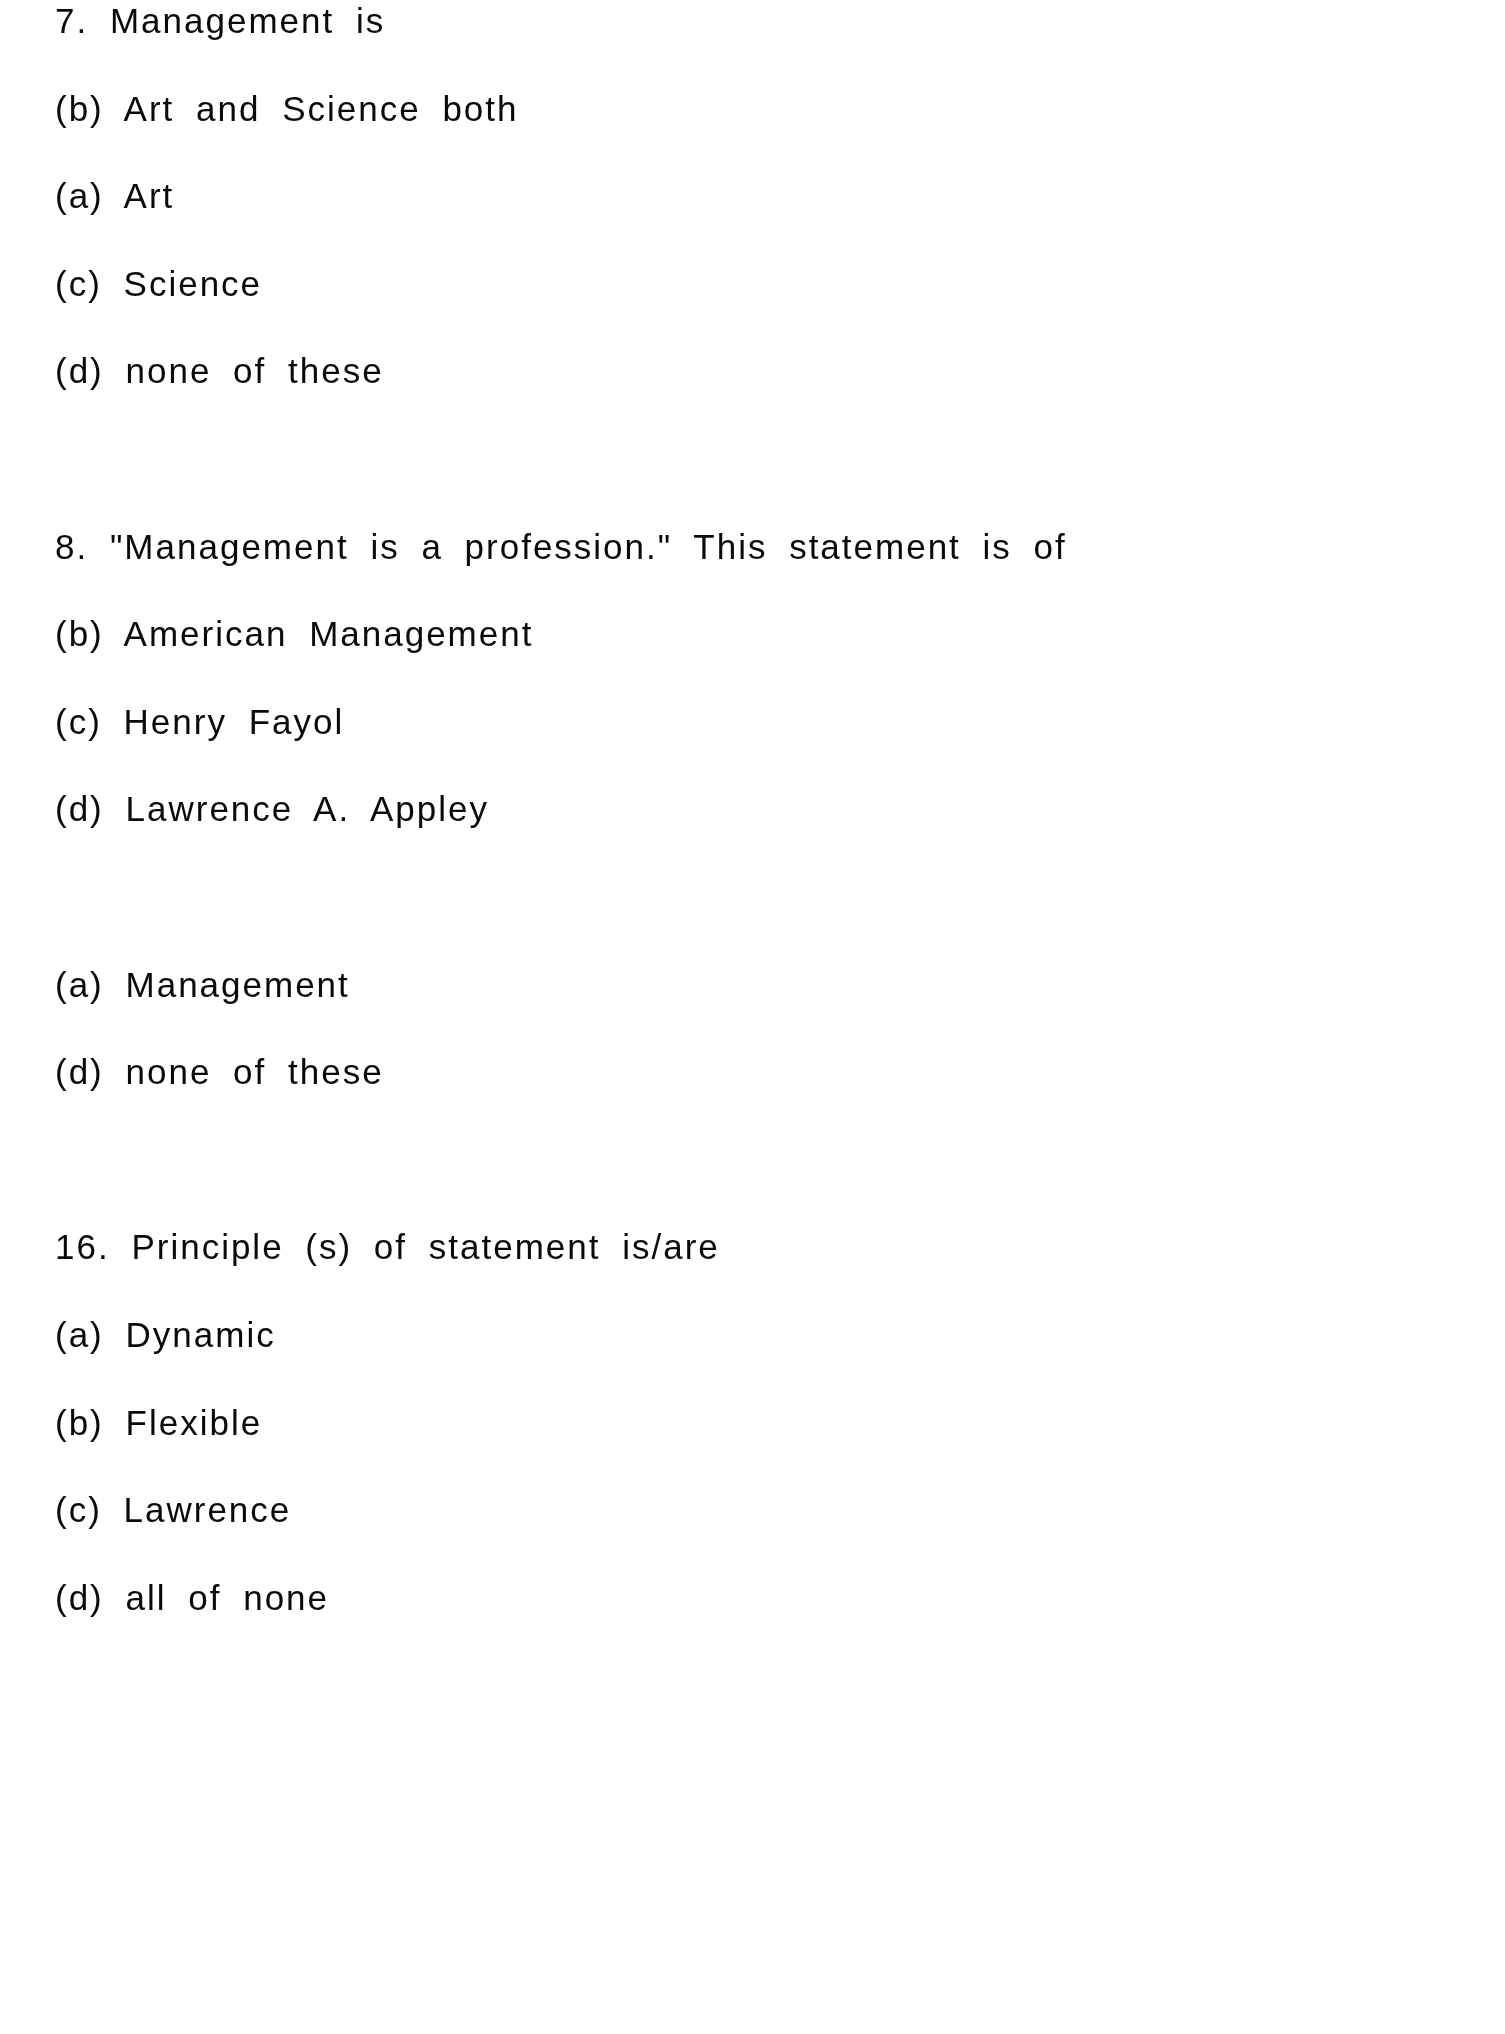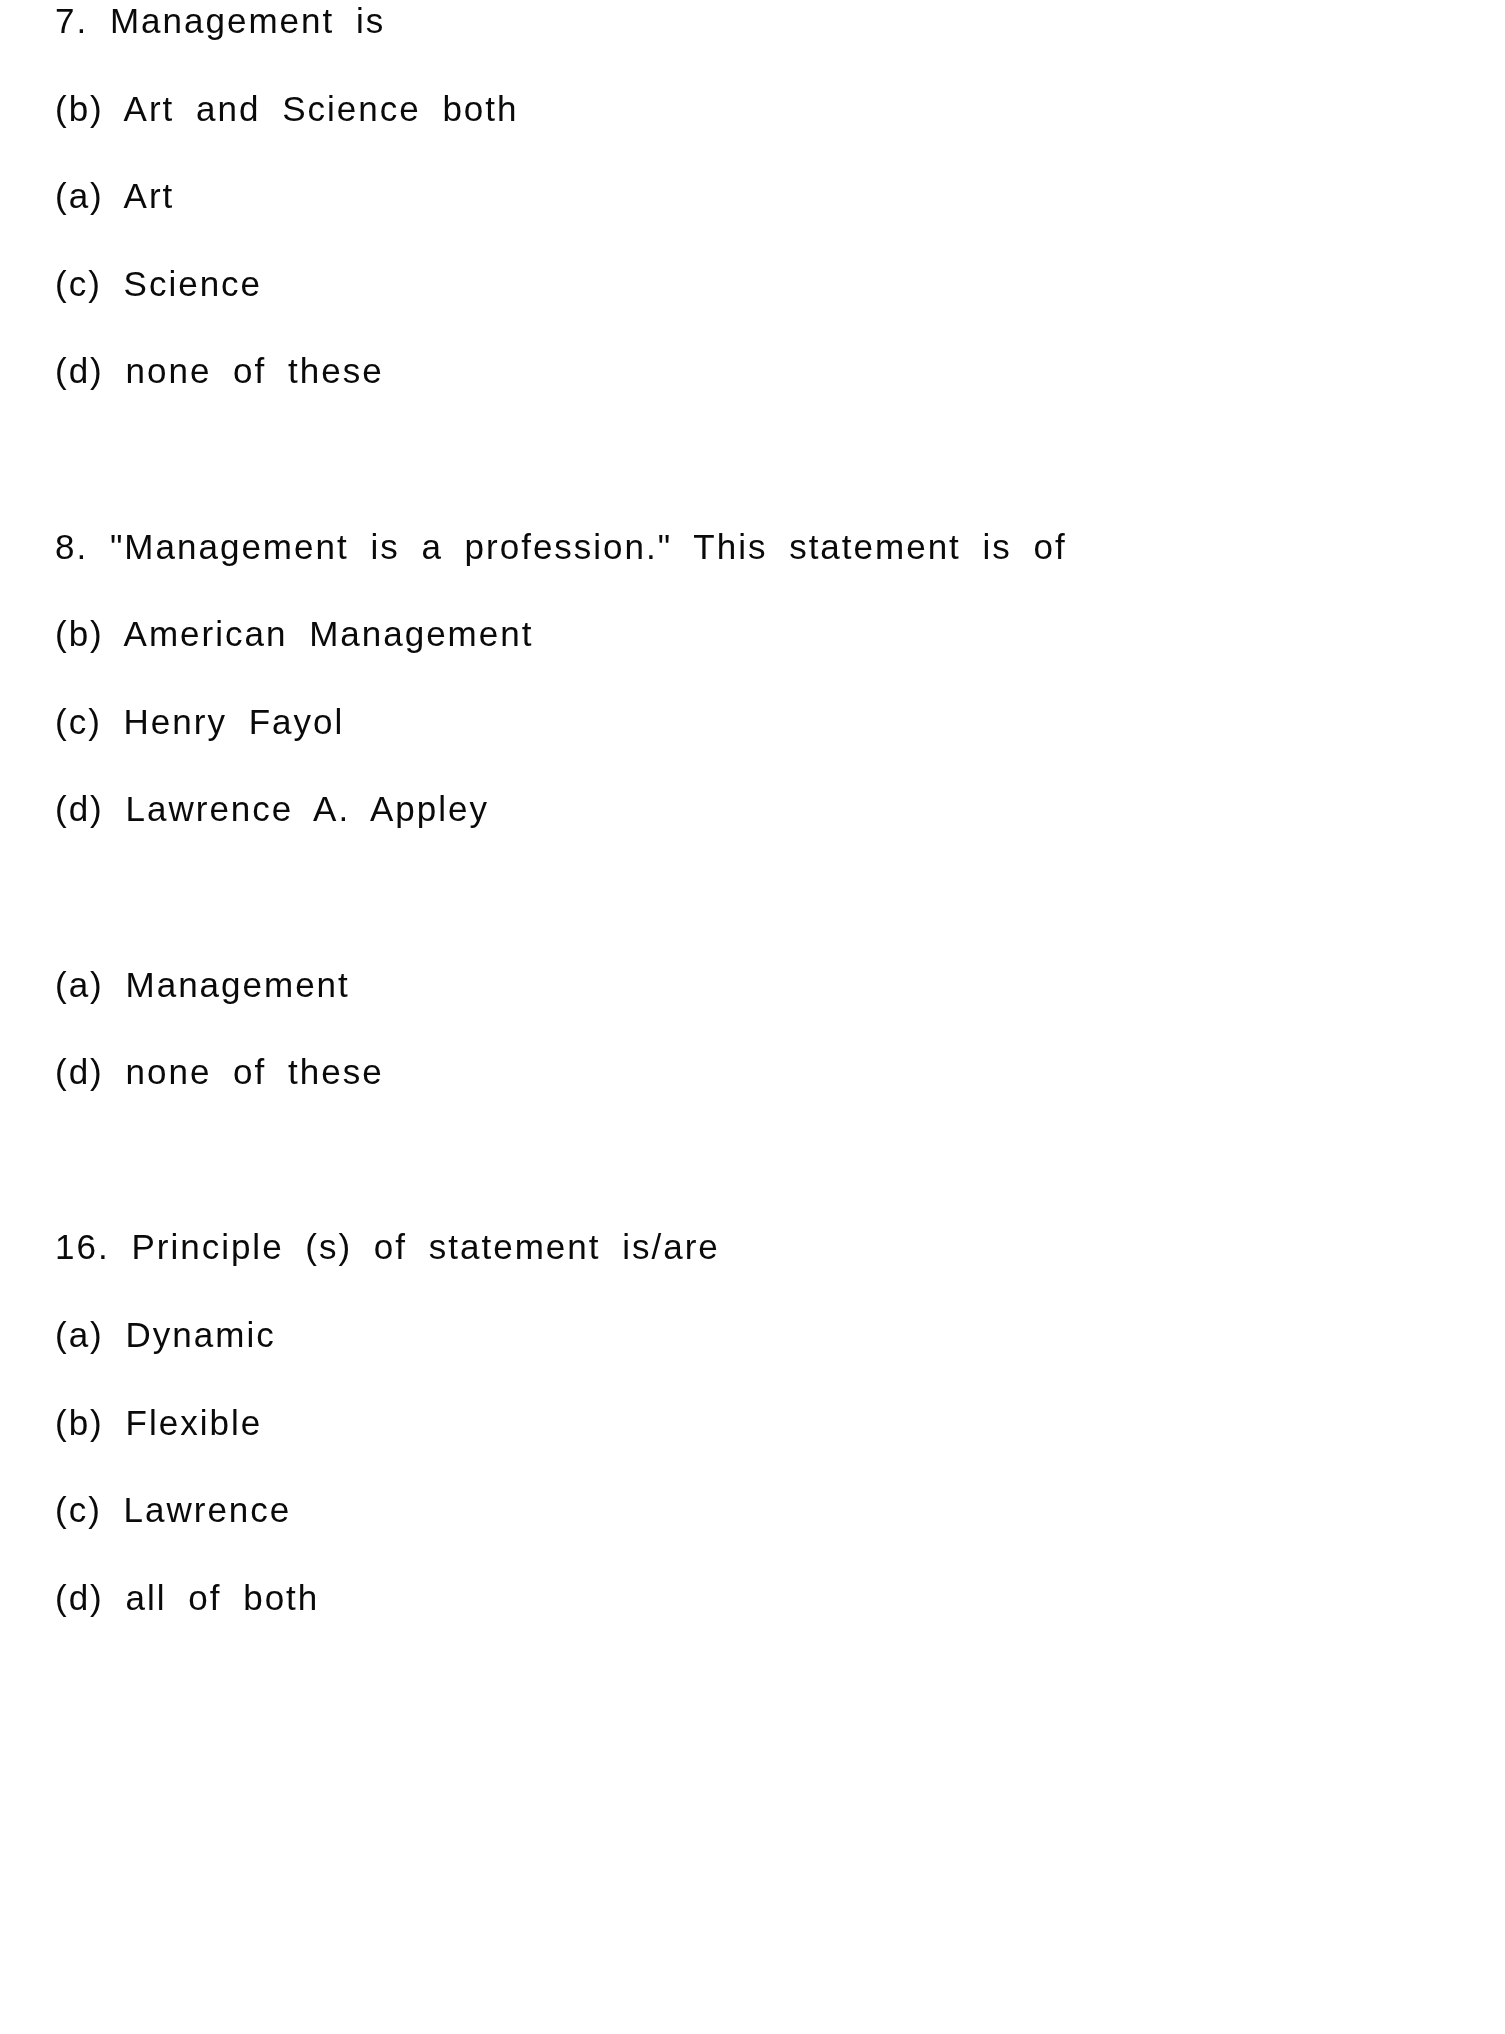--- a/index.html
+++ b/index.html
@@ -62,16 +62,16 @@
   <div class="question">
     <div class="line"><span class="opt-label">(a)</span> <span class="opt-text">Management</span></div>
     <div class="line"><span class="opt-label">(d)</span> <span class="opt-text">none of these</span></div>
   </div>
 
   <div class="question">
     <div class="line"><span>16.</span> <span>Principle (s) of statement is/are</span></div>
     <div class="line"><span class="opt-label">(a)</span> <span class="opt-text">Dynamic</span></div>
     <div class="line"><span class="opt-label">(b)</span> <span class="opt-text">Flexible</span></div>
     <div class="line"><span class="opt-label">(c)</span> <span class="opt-text">Lawrence</span></div>
-    <div class="line"><span class="opt-label">(d)</span> <span class="opt-text">all of both</span></div>
+    <div class="line"><span class="opt-label">(d)</span> <span class="opt-text">all of none</span></div>
   </div>
 
 </div>
 
 </body></html>

